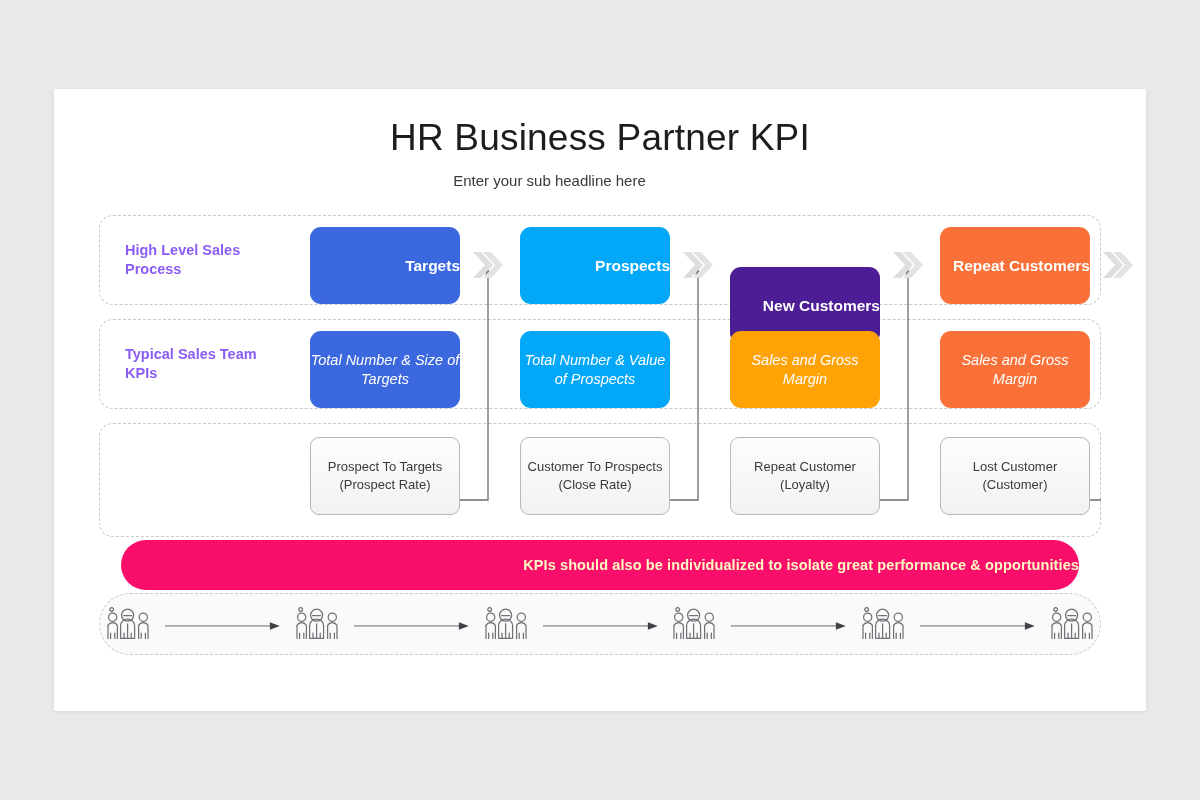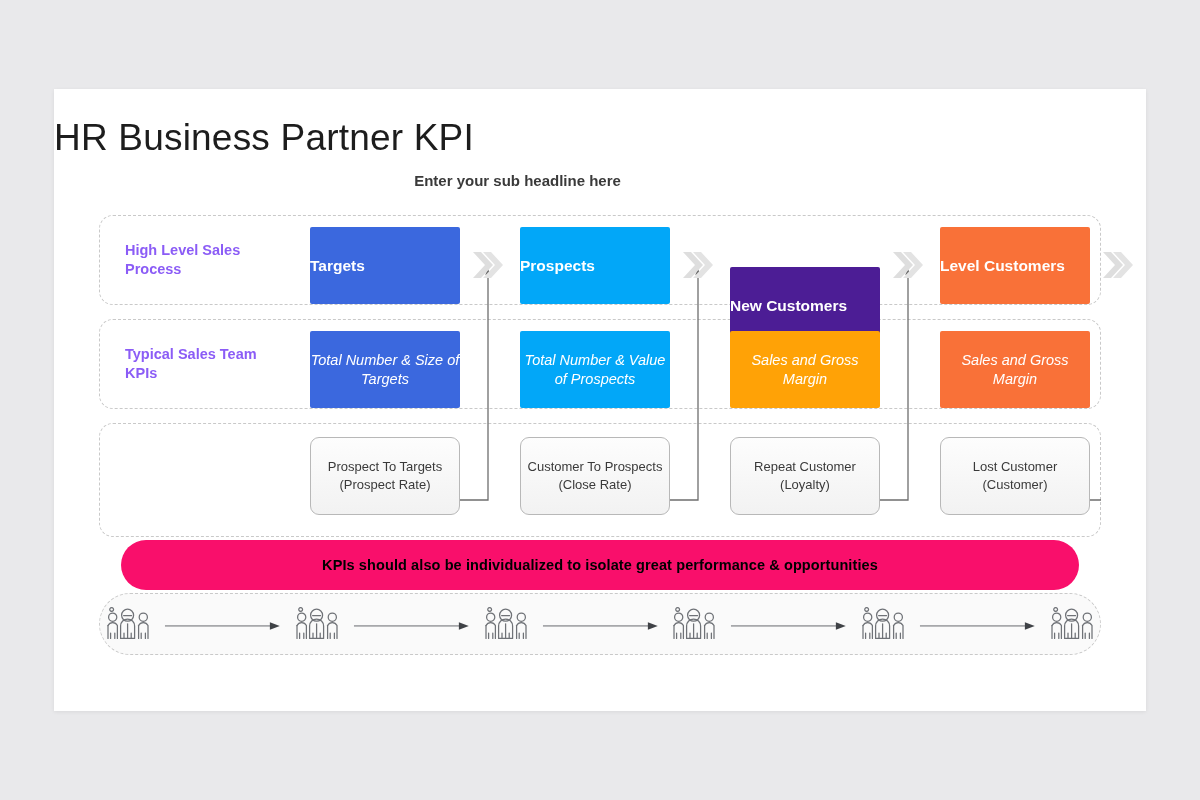--- a/index.html
+++ b/index.html
@@ -21,38 +21,39 @@
     top: 89px;
     width: 1092px;
     height: 622px;
     background: #ffffff;
     box-shadow: 0 1px 4px rgba(0,0,0,0.07);
   }
 
   
   #title {
     position: absolute;
-    left: 0;
+    left: 12px;
     top: 28px;
     width: 1068px;
-    text-align: left;
+    text-align: center;
     font-size: 37px;
     font-weight: 400;
     color: #1d1d1d;
     letter-spacing: 0.2px;
   }
   #subtitle {
     position: absolute;
     left: 0;
     top: 83px;
     width: 927px;
     text-align: center;
     font-size: 15px;
-    font-weight: 700;
+    font-weight: 400;
     color: #3a3a3a;
+    padding-left: 32px;
   }
 
   
   #diagram {
     position: absolute;
     left: 45px;
     top: 126px;
     width: 1002px;
     height: 450px;
   }
@@ -80,25 +81,25 @@
     font-weight: bold;
     color: #8b5cf6;
     line-height: 1.33;
   }
   #label-1 { top: 26px; }
   #label-2 { top: 130px; }
 
   
   .pbox {
     position: absolute;
-    border-radius: 2px;
+    border-radius: 11px;
     box-sizing: border-box;
     display: flex;
     align-items: center;
-    justify-content: flex-start;
+    justify-content: flex-end;
     text-align: center;
     color: #ffffff;
     line-height: 1.25;
   }
   .pbox.r1 {
     top: 12px;
     width: 150px;
     height: 77px;
     font-size: 15.5px;
     font-weight: bold;
@@ -161,22 +162,22 @@
   #banner {
     position: absolute;
     left: 22px;
     top: 325px;
     width: 958px;
     height: 50px;
     background: #f90f6b;
     border-radius: 25px;
     display: flex;
     align-items: center;
-    justify-content: center;
-    color: #000000;
+    justify-content: flex-end;
+    color: #fef9c3;
     font-size: 14.5px;
     font-weight: bold;
     letter-spacing: 0.1px;
   }
 
   
   #people-strip {
     position: absolute;
     left: 0;
     top: 378px;
@@ -248,21 +249,21 @@
     <div class="pbox r1 col-1" style="background: rgb(59, 104, 222);">
         <span>Targets</span>
       </div>
     <div class="pbox r1 col-2" style="background: rgb(2, 167, 248);">
         <span>Prospects</span>
       </div>
     <div class="pbox r1 col-3" style="background: #4c1d95; margin-top: 40px;">
         <span>New Customers</span>
       </div>
     <div class="pbox r1 col-4" style="background: rgb(249, 113, 56);">
-        <span>Level Customers</span>
+        <span>Repeat Customers</span>
       </div>
 
     <div class="pbox r2 col-1" style="background: rgb(59, 104, 222);">
         <span>Total Number &amp; Size of Targets</span>
       </div>
     <div class="pbox r2 col-2" style="background: rgb(2, 167, 248);">
         <span>Total Number &amp; Value of Prospects</span>
       </div>
     <div class="pbox r2 col-3" style="background: rgb(255, 162, 6);">
         <span>Sales and Gross Margin</span>

